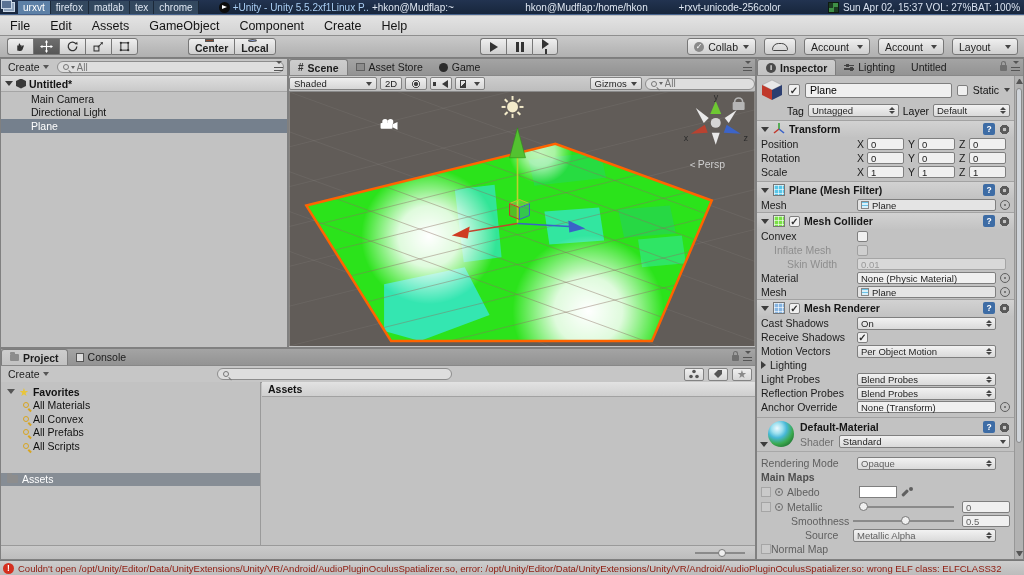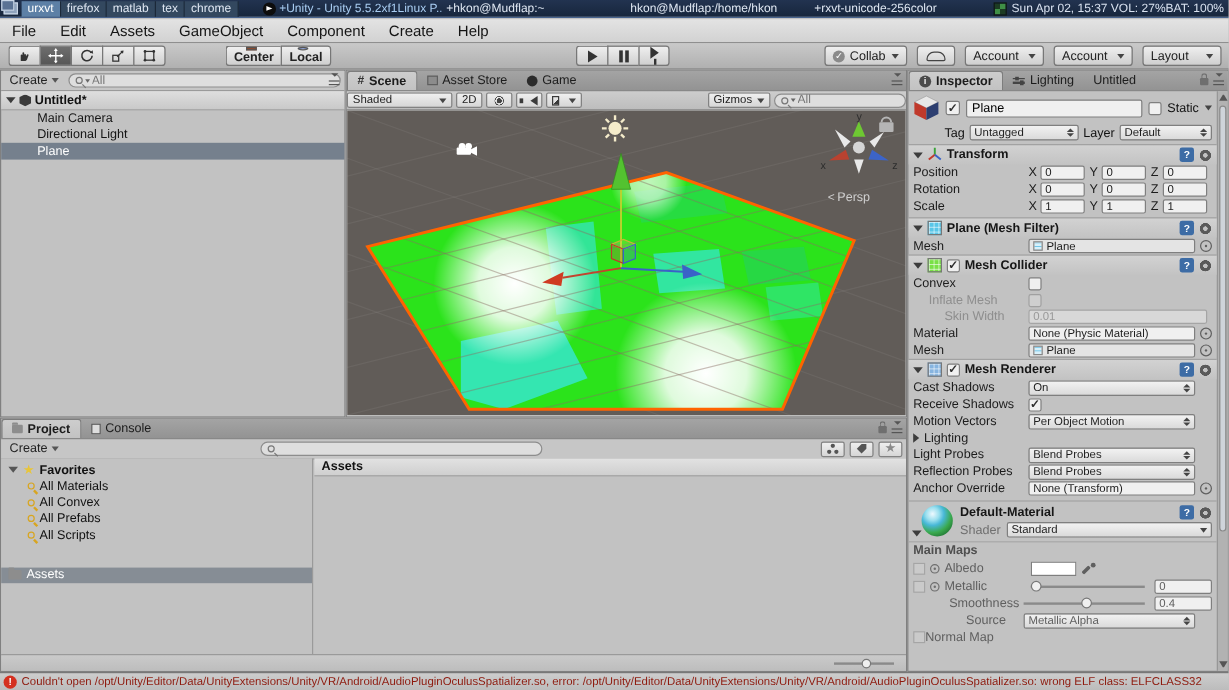--- a/index.html
+++ b/index.html
@@ -790,20 +790,27 @@
             </div>
           <div style="display:flex;align-items:flex-end;gap:5px;margin-top:2px;color:#6f6f6f">
             <span>Shader</span>
             <span class="dropdown" style="flex:1">
                 <span>Standard</span>
                 <span class="dd-caret" style="margin-left:auto"></span>
               </span>
           </div>
         </div>
       </div>
+      <div class="irow" style="margin-top:4px;color:#5f5f5f">
+        <span class="lbl">Rendering Mode</span>
+        <span class="dropdown" style="flex:1;margin-right:14px;color:#5f5f5f">
+            <span>Opaque</span>
+            <span class="ud"></span>
+          </span>
+      </div>
       <div class="irow" style="color:#4f4f4f">
           <b>Main Maps</b>
         </div>
       <div class="irow" style="color:#5f5f5f;height:16px">
         <span class="slot-sq"></span>
           <span class="ring" style="margin:0 4px"></span>
         <span class="lbl" style="width:72px">Albedo</span>
         <span class="swatch"></span>
         <span class="eyedrop" style="margin-left:5px"></span>
       </div>
@@ -814,21 +821,21 @@
         <span class="slider">
             <span class="thumb" style="left:0%"></span>
           </span>
         <span class="valbox">0</span>
       </div>
       <div class="irow" style="color:#5f5f5f">
         <span class="lbl" style="width:92px;padding-left:30px">Smoothness</span>
         <span class="slider">
             <span class="thumb" style="left:48%"></span>
           </span>
-        <span class="valbox">0.4</span>
+        <span class="valbox">0.5</span>
       </div>
       <div class="irow" style="color:#5f5f5f">
         <span class="lbl" style="width:92px;padding-left:44px">Source</span>
         <span class="dropdown" style="flex:1;margin-right:14px;color:#5f5f5f">
             <span>Metallic Alpha</span>
             <span class="ud"></span>
           </span>
       </div>
       <div class="irow" style="color:#5f5f5f">
         <span class="slot-sq"></span>

